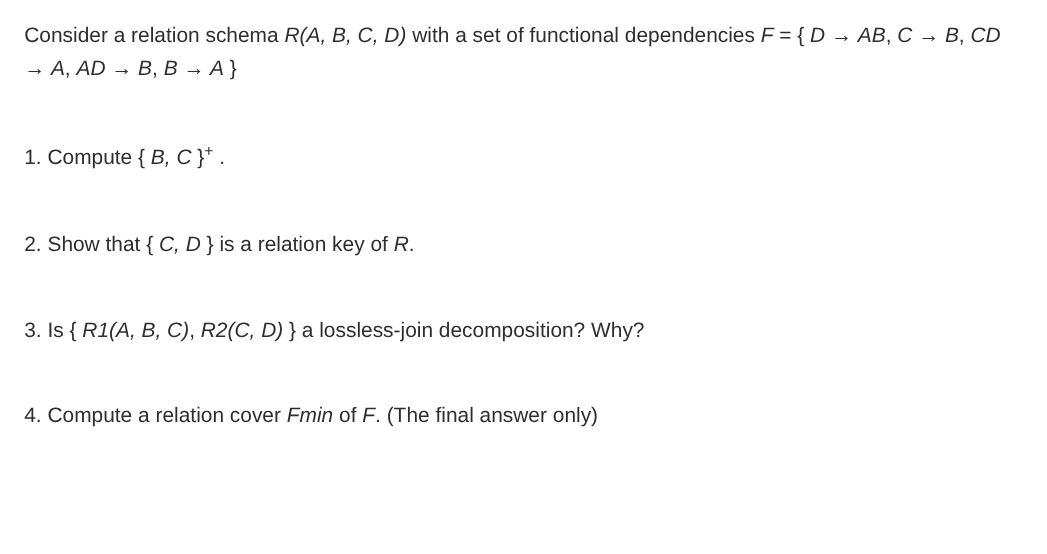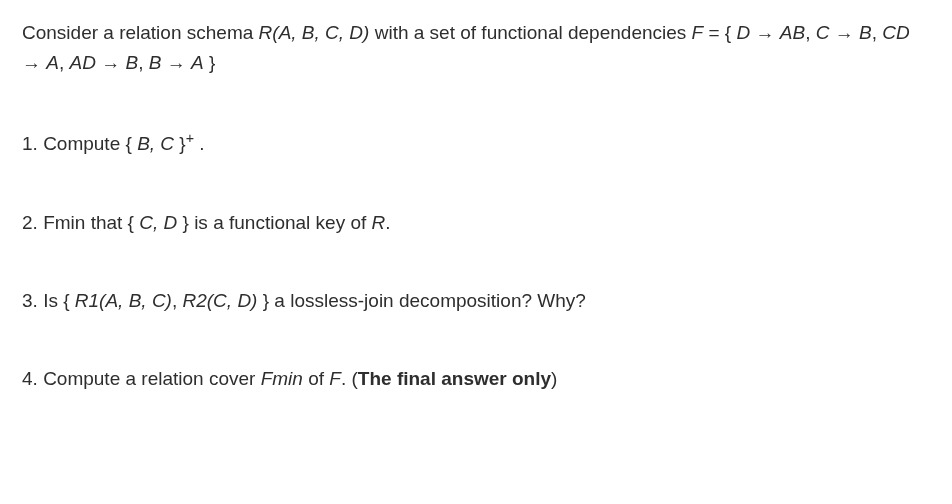--- a/index.html
+++ b/index.html
@@ -24,40 +24,40 @@
       margin-bottom: 48px;
     }
     .question:last-child {
       margin-bottom: 0;
     }
     .italic {
       font-style: italic;
       margin-top: 26px;
     }
     .bold {
-      font-weight: 700;
+      font-weight: 400;
     }
     .super {
       vertical-align: super;
       font-size: 0.75em;
     }
   </style>
 </head>
 <body>
 
 <div class="intro">
   <span>Consider a relation schema </span><span class="italic">R(A, B, C, D)</span><span> with a set of functional dependencies </span><span class="italic">F</span><span> = { </span><span class="italic">D</span><span> → </span><span class="italic">AB</span><span>, </span><span class="italic">C</span><span> → </span><span class="italic">B</span><span>, </span><span class="italic">CD</span><span> → </span><span class="italic">A</span><span>, </span><span class="italic">AD</span><span> → </span><span class="italic">B</span><span>, </span><span class="italic">B</span><span> → </span><span class="italic">A</span><span> }</span>
 </div>
 
 <div class="question">
   <span>1. </span><span>Compute { </span><span class="italic">B, C</span><span> }</span><span class="super">+</span><span> .</span>
 </div>
 
 <div class="question">
-  <span>2. </span><span>Fmin that { </span><span class="italic">C, D</span><span> } is a functional key of </span><span class="italic">R</span><span>.</span>
+  <span>2. </span><span>Show that { </span><span class="italic">C, D</span><span> } is a relation key of </span><span class="italic">R</span><span>.</span>
 </div>
 
 <div class="question">
   <span>3. </span><span>Is { </span><span class="italic">R1(A, B, C)</span><span>, </span><span class="italic">R2(C, D)</span><span> } a lossless-join decomposition? Why?</span>
 </div>
 
 <div class="question">
   <span>4. </span><span>Compute a relation cover </span><span class="italic">Fmin</span><span> of </span><span class="italic">F</span><span>. (</span><span class="bold">The final answer only</span><span>)</span>
 </div>
 

